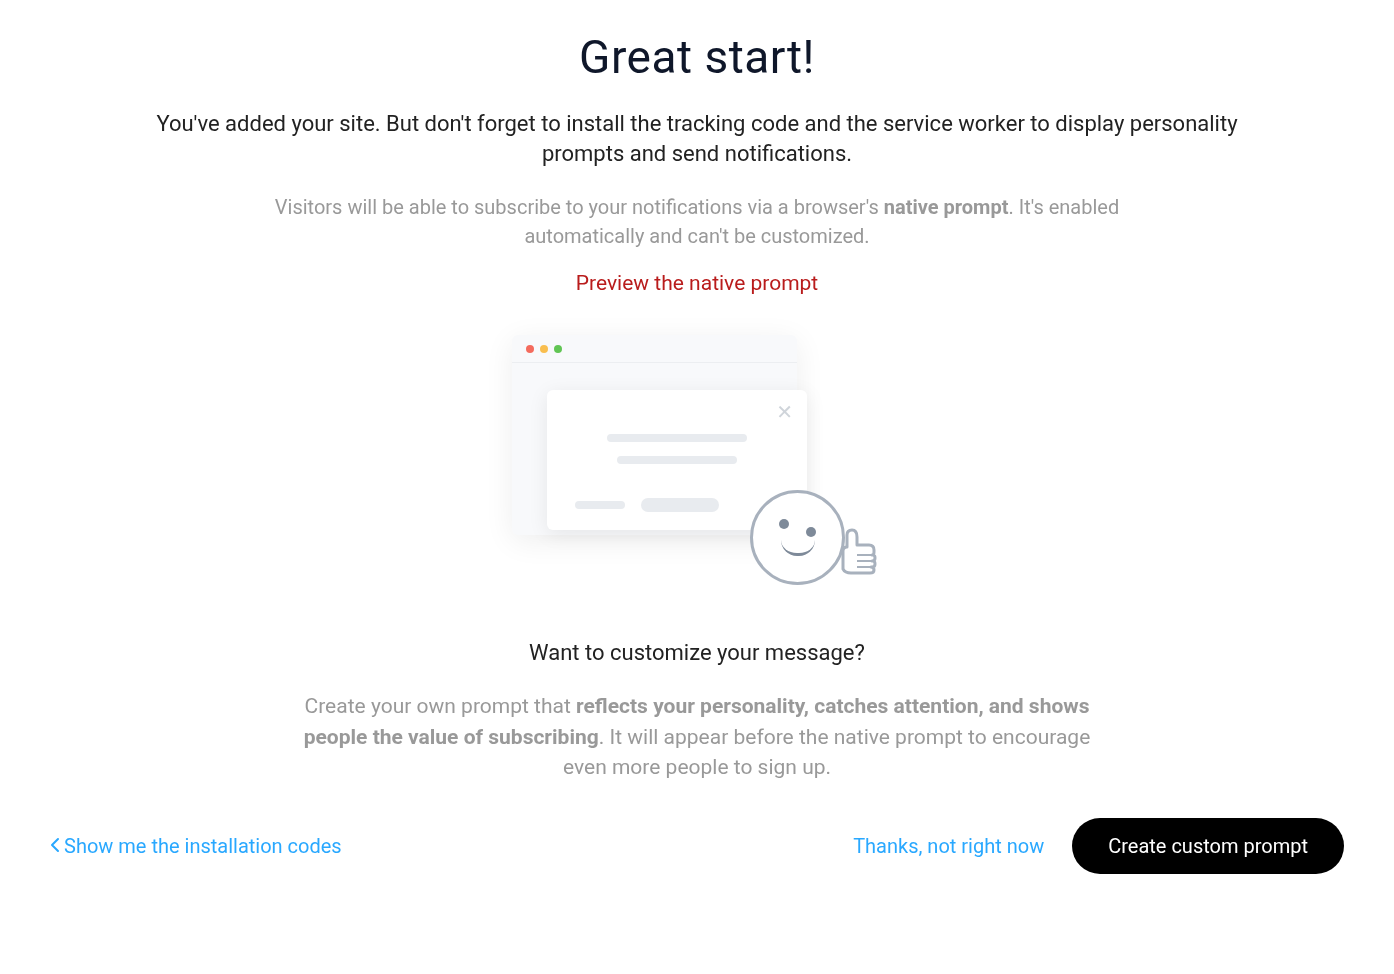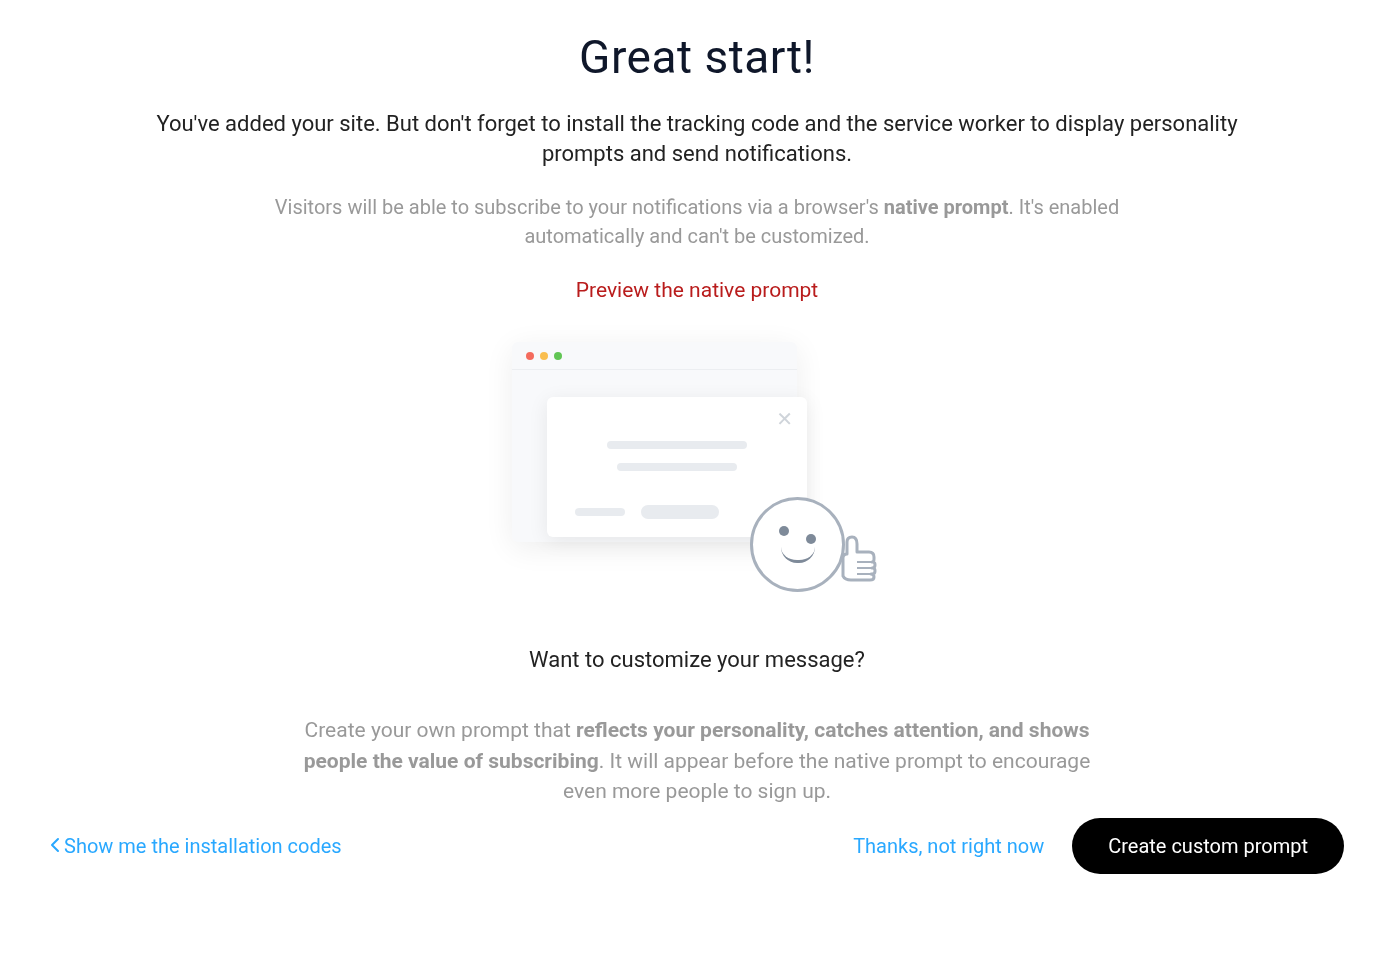--- a/index.html
+++ b/index.html
@@ -29,21 +29,21 @@
       color: #222;
       line-height: 1.35;
       max-width: 1100px;
       margin: 0 auto 25px;
     }
     .info-text {
       font-size: 20px;
       color: #999;
       line-height: 1.45;
       max-width: 960px;
-      margin: 0 auto 27px;
+      margin: 0 auto 20px;
     }
     .info-text strong {
       font-weight: 700;
       color: #999;
     }
     .link-blue {
       color: #b91c1c;
       font-size: 21px;
       text-decoration: none;
       display: inline-block;
@@ -156,21 +156,21 @@
       border-radius: 0 0 20px 20px;
     }
     .thumb {
       margin-left: -6px;
       margin-bottom: 8px;
     }
     .thumb svg { display: block; }
     .customize-title {
       font-size: 22px;
       color: #222;
-      margin: 0 auto 43px;
+      margin: 0 auto 26px;
     }
     .customize-text {
       font-size: 21px;
       color: #999;
       line-height: 1.45;
       max-width: 830px;
       margin: 17px auto;
     }
     .customize-text strong {
       font-weight: 700;

